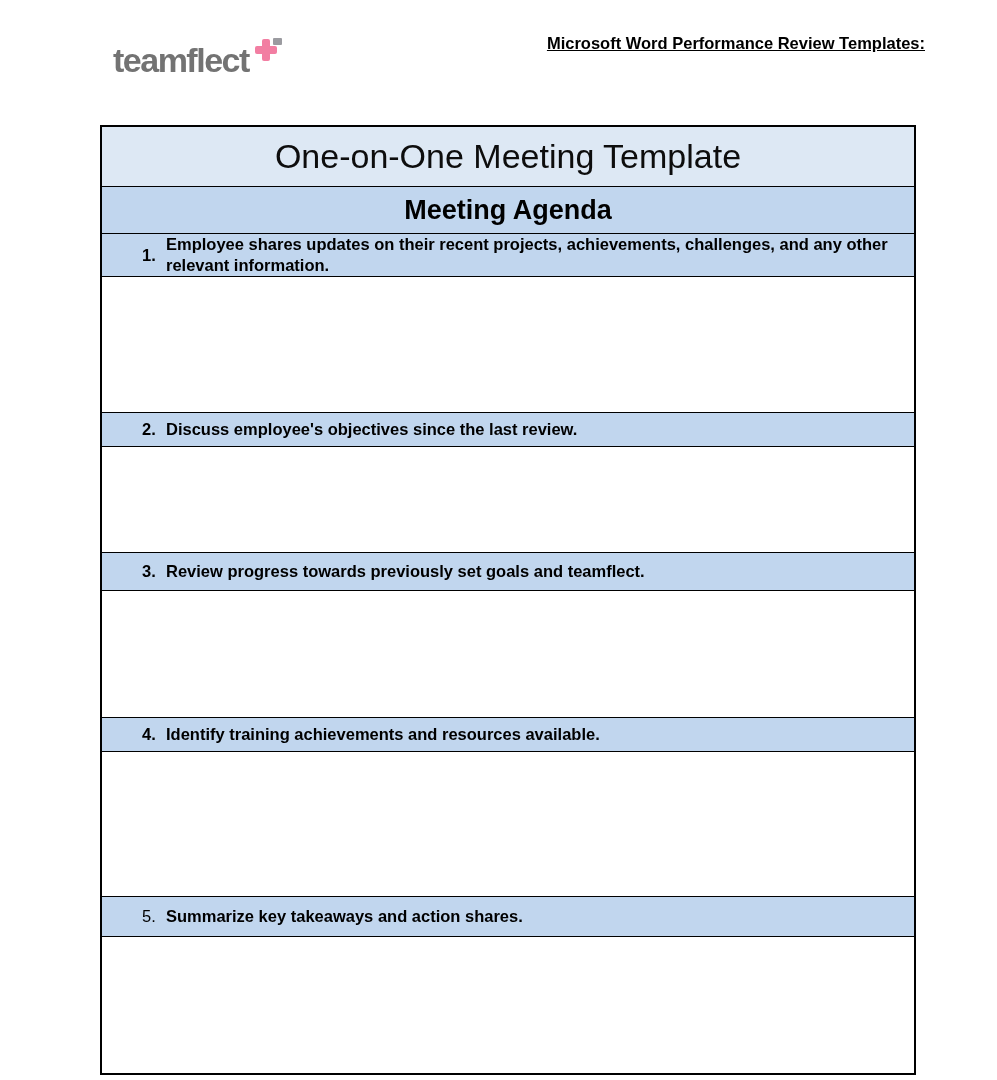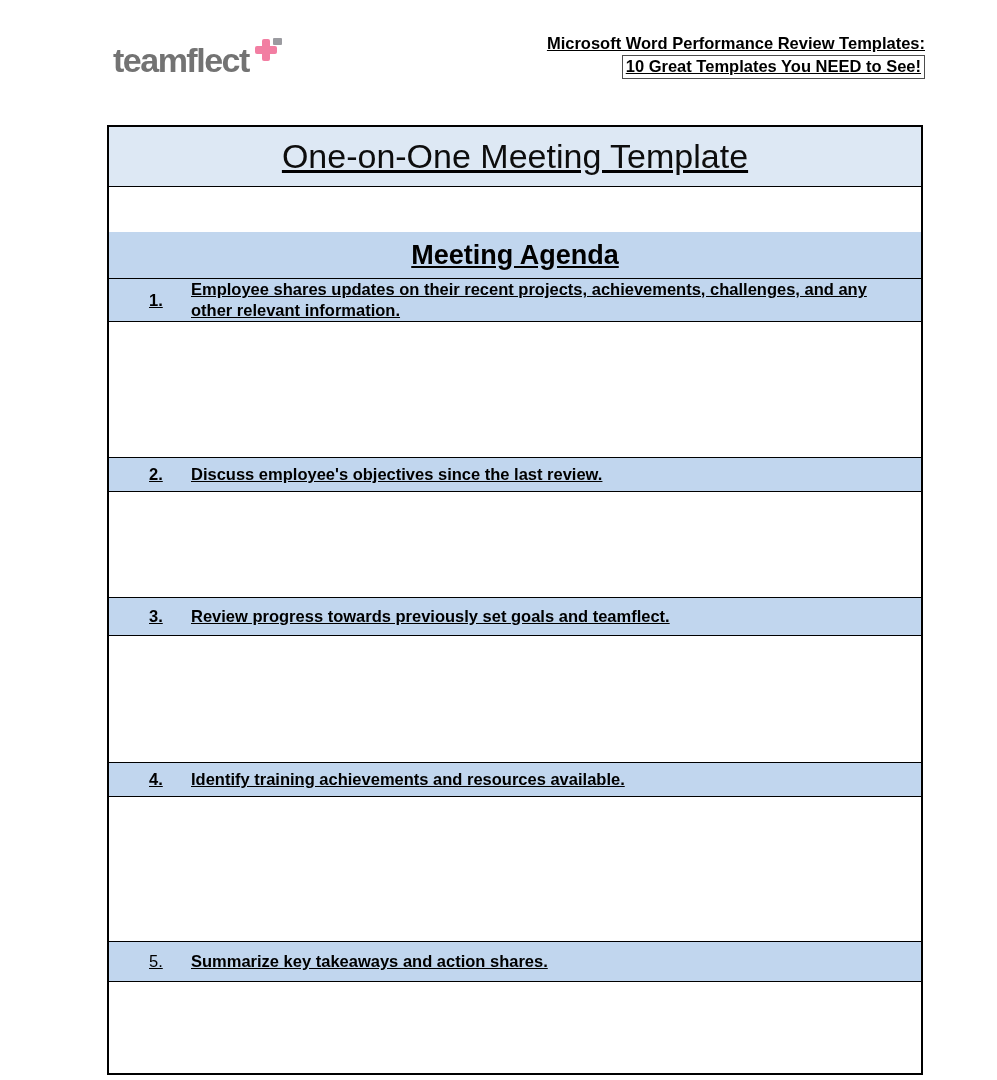--- a/index.html
+++ b/index.html
@@ -58,61 +58,59 @@
     margin-top: 1px;
     border: 1px solid #4d4d4d;
     padding: 0 3px 1px 3px;
     text-decoration: underline;
     cursor: pointer;
   }
 
   
   .meeting-table {
     position: absolute;
-    left: 107px;
+    left: 100px;
     top: 125px;
     width: 816px;
     height: 950px;
     box-sizing: border-box;
     border: 2px solid #000;
     background: #fff;
     display: flex;
     flex-direction: column;
-    text-decoration: underline;
   }
   .row { box-sizing: border-box; border-bottom: 1px solid #000; flex: none; }
   .row:last-child { border-bottom: none; }
 
   .row-title {
     height: 60px;
     background: #dde8f4;
     display: flex; align-items: center; justify-content: center;
     font-size: 34px;
     color: #0d0d0d;
   }
   .row-subtitle {
     height: 47px;
     background: #c1d6ee;
     display: flex; align-items: center; justify-content: center;
     font-size: 27px;
     font-weight: bold;
-    margin-top: 45px;
   }
   .row-item {
     background: #c1d6ee;
     display: flex;
     align-items: center;
     padding: 2px 14px 2px 40px;
     font-size: 16.5px;
     font-weight: bold;
     line-height: 21px;
   }
   .num { width: 22px; flex: none; }
   .num.regular { font-weight: normal; }
-  .item-text { margin-left: 20px; }
+  .item-text { margin-left: 2px; }
   .row-space { background: #ffffff; cursor: text; }
 
   .h-1 { height: 43px; }
   .s-1 { height: 136px; }
   .h-2 { height: 34px; }
   .s-2 { height: 106px; }
   .h-3 { height: 38px; }
   .s-3 { height: 127px; }
   .h-4 { height: 34px; }
   .s-4 { height: 145px; }
@@ -128,21 +126,20 @@
     <span class="logo-text">teamflect</span>
     <span class="logo-icon">
       <span class="vbar"></span>
       <span class="hbar"></span>
       <span class="gsq"></span>
     </span>
   </div>
 
   <div class="link-block">
     <span class="link-line1">Microsoft Word Performance Review Templates:</span><br>
-    <span class="link-line2">10 Great Templates You NEED to See!</span>
   </div>
 
   <div class="meeting-table">
 
     <div class="row row-title">
       <span>One-on-One Meeting Template</span>
     </div>
 
     <div class="row row-subtitle">
       <span>Meeting Agenda</span>

